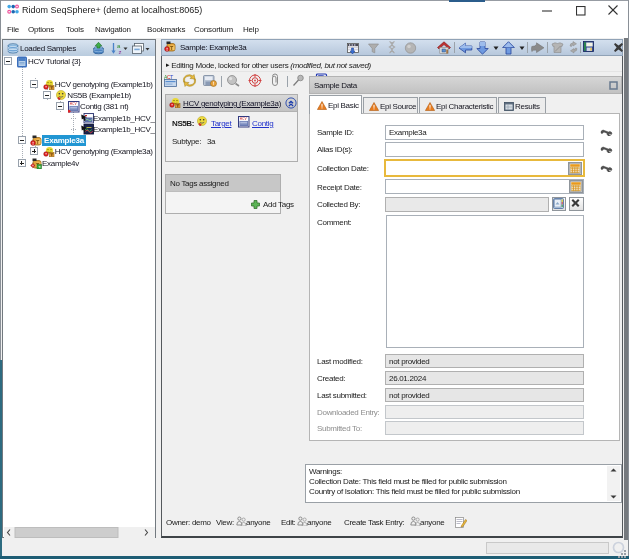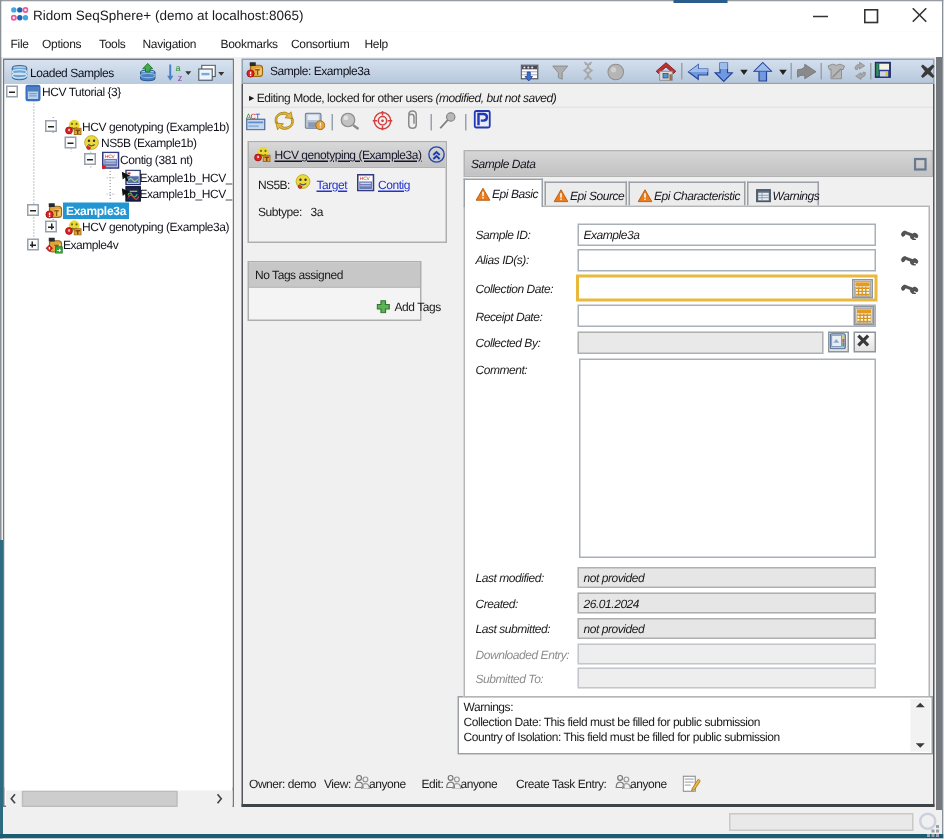--- a/index.html
+++ b/index.html
@@ -33,21 +33,21 @@
 
 #rpanel { left:161px; top:39px; width:462px; height:501px; }
 #rphead { position:absolute; left:0; top:0; width:462px; height:17px; background:linear-gradient(#d3dfee,#b7c8dc); border:1px solid #90a2b6; }
 #rpbody { position:absolute; left:0; top:17px; width:462px; height:482px; background:#f0f0f0; border:1px solid #54585c; border-top:none; border-bottom:2px solid #3e4347; }
 #rstrip { left:624px; top:38px; width:4px; height:502px; background:#75797e; }
 .tsep { position:absolute; top:3px; width:1px; height:11px; background:#9aa2aa; }
 
 .gbox { position:absolute; border:1px solid #aeaeae; background:#f1f1f1; }
 .gboxhead { position:absolute; left:0; top:0; right:0; height:17px; background:linear-gradient(#d8d8d8,#c3c3c3); border-bottom:1px solid #b2b2b2; }
 
-#sdpanel { position:absolute; left:147px; top:44px; width:280px; height:412px;font-style:italic; }
+#sdpanel { position:absolute; left:147px; top:20px; width:280px; height:412px; }
 #sdhead { position:absolute; left:0; top:0; width:313px; height:18px; background:linear-gradient(#d6d6d6,#c2c2c2); border:1px solid #b3b3b3; }
 .tab { position:absolute; top:21px; height:17px; background:#ececec; border:1px solid #9aa0a6; border-bottom:none; }
 .tab.active { top:19px; height:19px; background:#fff; z-index:3; }
 .tabtxt { position:absolute; left:16px; top:4px; color:#15151f; white-space:nowrap; }
 .tab.active .tabtxt { top:5px; left:18px; }
 #card { position:absolute; left:0px; top:37px; width:311px; height:328px; background:#fff; border:1px solid #b5b5b5; z-index:2; }
 .flabel { position:absolute; color:#222; }
 .dlabel { position:absolute; color:#8d8d8d; }
 .field { position:absolute; background:#fff; border:1px solid #a9b0b8; height:15px; padding:2px 3px; }
 .rofield { position:absolute; background:#e6e6e6; border:1px solid #b0b0b0; height:14px; padding:2px 3px; left:75px; width:199px; }
@@ -483,21 +483,21 @@
             </svg>
           </div>
         <div class="abs nw" style="left:17px;top:4px;text-decoration:underline;color:#15152a">HCV genotyping (Example3a)</div>
         <div class="abs ic" style="left:119px;top:2px">
             <svg width="12" height="12" viewBox="0 0 12 12">
               <circle cx="6" cy="6" r="5.1" fill="none" stroke="#2144ab" stroke-width="0.9"></circle>
               <polyline points="3.9,6.3 6,4.4 8.1,6.3" fill="none" stroke="#1a3cad" stroke-width="1.3"></polyline>
               <polyline points="3.9,9 6,7.1 8.1,9" fill="none" stroke="#1a3cad" stroke-width="1.3"></polyline>
             </svg>
           </div>
-        <div class="abs nw" style="left:6px;top:24px;font-weight:normal;letter-spacing:-0.4px">NS5B:</div>
+        <div class="abs nw" style="left:6px;top:24px;font-weight:bold;letter-spacing:-0.4px">NS5B:</div>
         <div class="abs ic" style="left:30px;top:21px" id="smileyB">
             <svg width="12" height="11" viewBox="0 0 12 11">
               <circle cx="6" cy="5" r="4.6" fill="#ecd93c" stroke="#b0a020" stroke-width="0.5"></circle>
               <circle cx="4.3" cy="3.8" r="0.8" fill="#333"></circle>
               <circle cx="7.7" cy="3.8" r="0.8" fill="#333"></circle>
               <path d="M3.8 6.4 Q6 8 8.2 6.4" fill="none" stroke="#555" stroke-width="0.8"></path>
               <path d="M3.4 7 q-1.4 2 0.4 2.6 q1.5 0.4 1.5 -1.6" fill="#e03030" stroke="#8a0f0f" stroke-width="0.4"></path>
             </svg>
           </div>
         <div class="abs link nw" style="left:45px;top:24px">Target</div>
@@ -565,21 +565,21 @@
             <span class="tabtxt">Epi Characteristic</span>
           </div>
         <div class="tab" style="left:189px;width:48px">
             <span class="ic" id="w4" style="left:5px;top:4px">
               <svg width="10" height="9" viewBox="0 0 10 9">
                 <rect x="0.5" y="0.5" width="9" height="8" fill="#5e6e80" stroke="#3e4e60" stroke-width="0.8"></rect>
                 <rect x="1.5" y="2.5" width="7" height="5" fill="#e8ecf0"></rect>
                 <path d="M1.5 4.2 h7 M1.5 5.8 h7 M4 2.5 v5" stroke="#8a98a8" stroke-width="0.6"></path>
               </svg>
             </span>
-            <span class="tabtxt">Warnings</span>
+            <span class="tabtxt">Results</span>
           </div>
         <div id="card">
             <div class="flabel nw" style="left:7px;top:14px">Sample ID:</div>
             <div class="flabel nw" style="left:7px;top:31px">Alias ID(s):</div>
             <div class="flabel nw" style="left:7px;top:50px">Collection Date:</div>
             <div class="flabel nw" style="left:7px;top:69px">Receipt Date:</div>
             <div class="flabel nw" style="left:7px;top:86px">Collected By:</div>
             <div class="flabel nw" style="left:7px;top:104px">Comment:</div>
             <div class="field nw" style="left:75px;top:11px;width:199px">Example3a</div>
             <div class="field" style="left:75px;top:28px;width:199px"></div>

